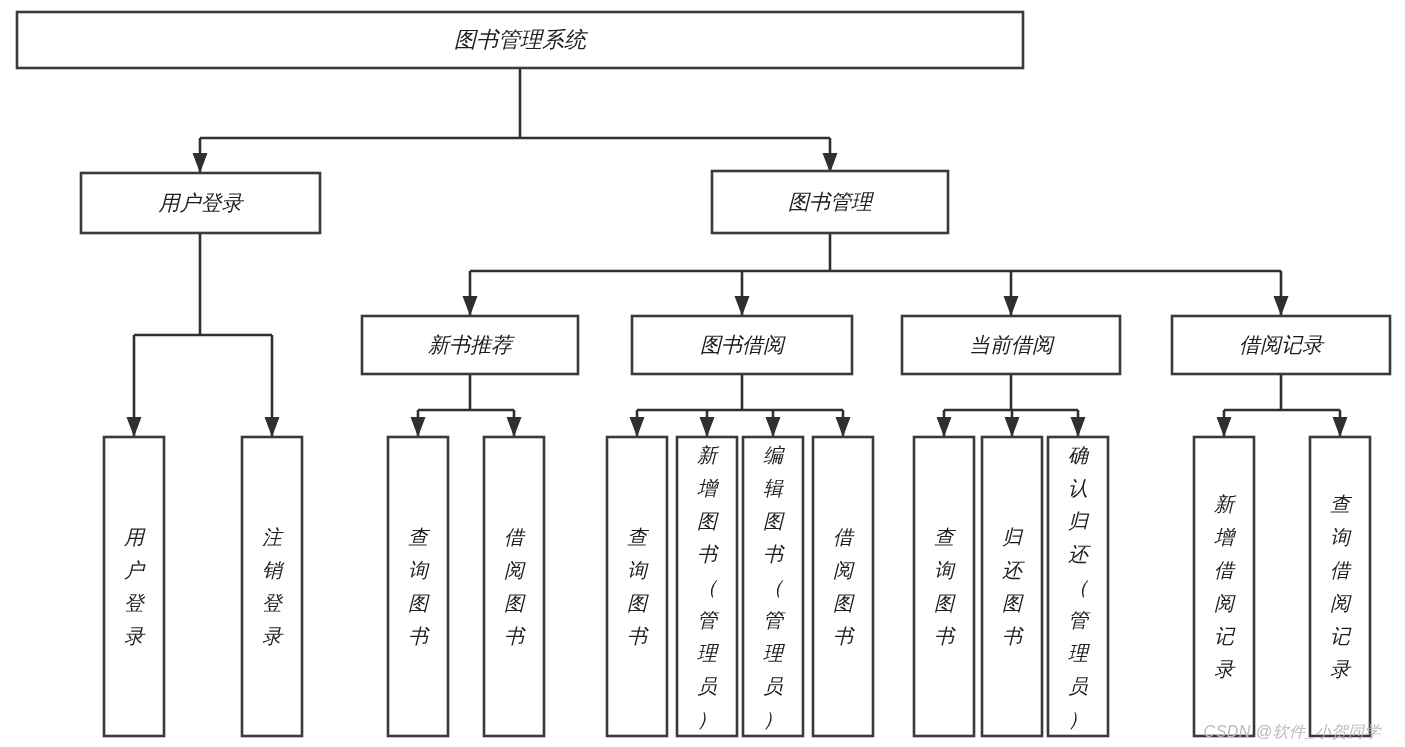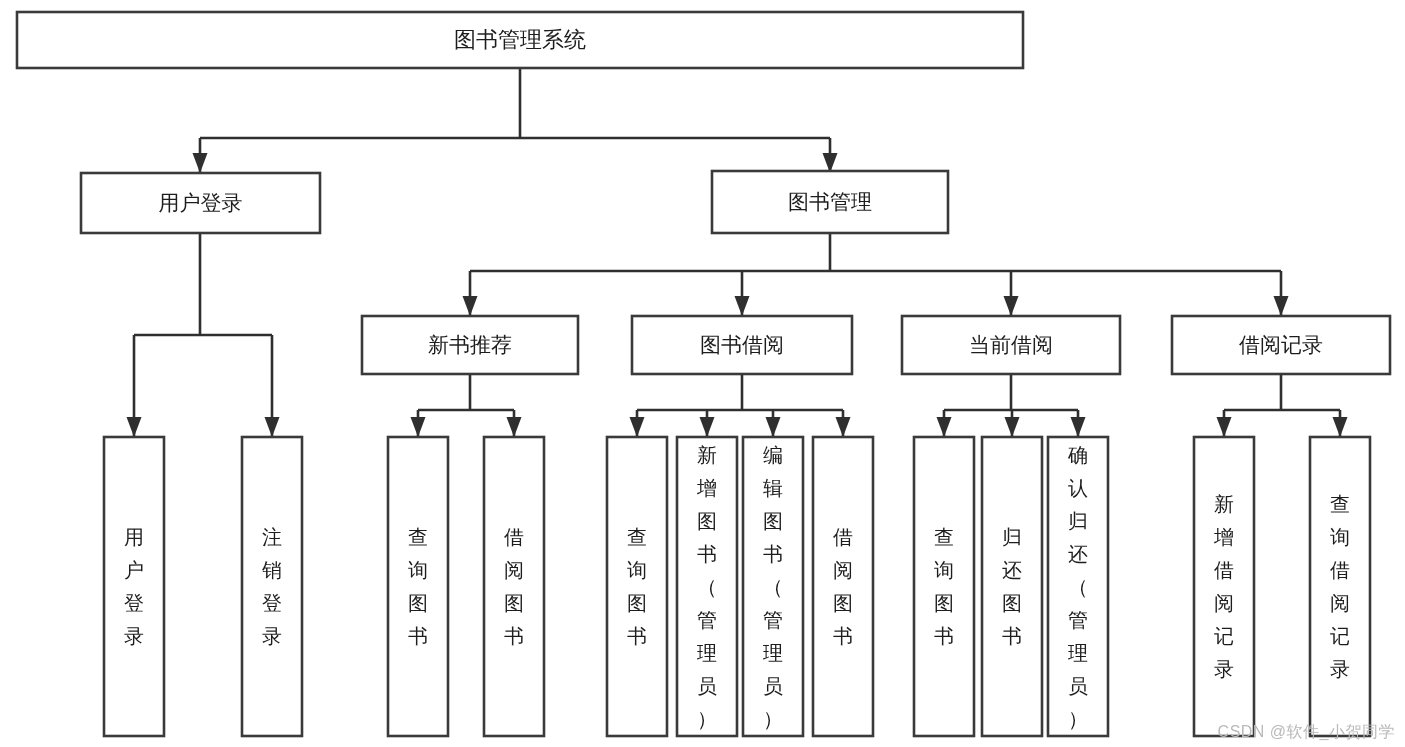--- a/index.html
+++ b/index.html
@@ -12,20 +12,21 @@
     width: 1405px;
     height: 747px;
     font-family: "Liberation Sans", "DejaVu Sans", sans-serif;
     overflow: hidden;
   }
   #diagram-root {
     position: relative;
     width: 1405px;
     height: 747px;
     background: #ffffff;
+    font-style: italic;
   }
   svg#tree-svg {
     position: absolute;
     left: 0;
     top: 0;
     width: 1405px;
     height: 747px;
     display: block;
   }
   .node-box {
@@ -52,21 +53,21 @@
     stroke-width: 2.6;
     fill: none;
     stroke-linecap: butt;
   }
   .arrow-head {
     fill: #2f2f2f;
     stroke: none;
   }
   .watermark {
     position: absolute;
-    right: 10px;
+    right: 24px;
     bottom: 4px;
     font-family: "Liberation Sans", "DejaVu Sans", sans-serif;
     font-size: 16px;
     color: #b9b9b9;
     letter-spacing: 0.5px;
     white-space: nowrap;
     user-select: none;
   }
 </style>
 </head>

